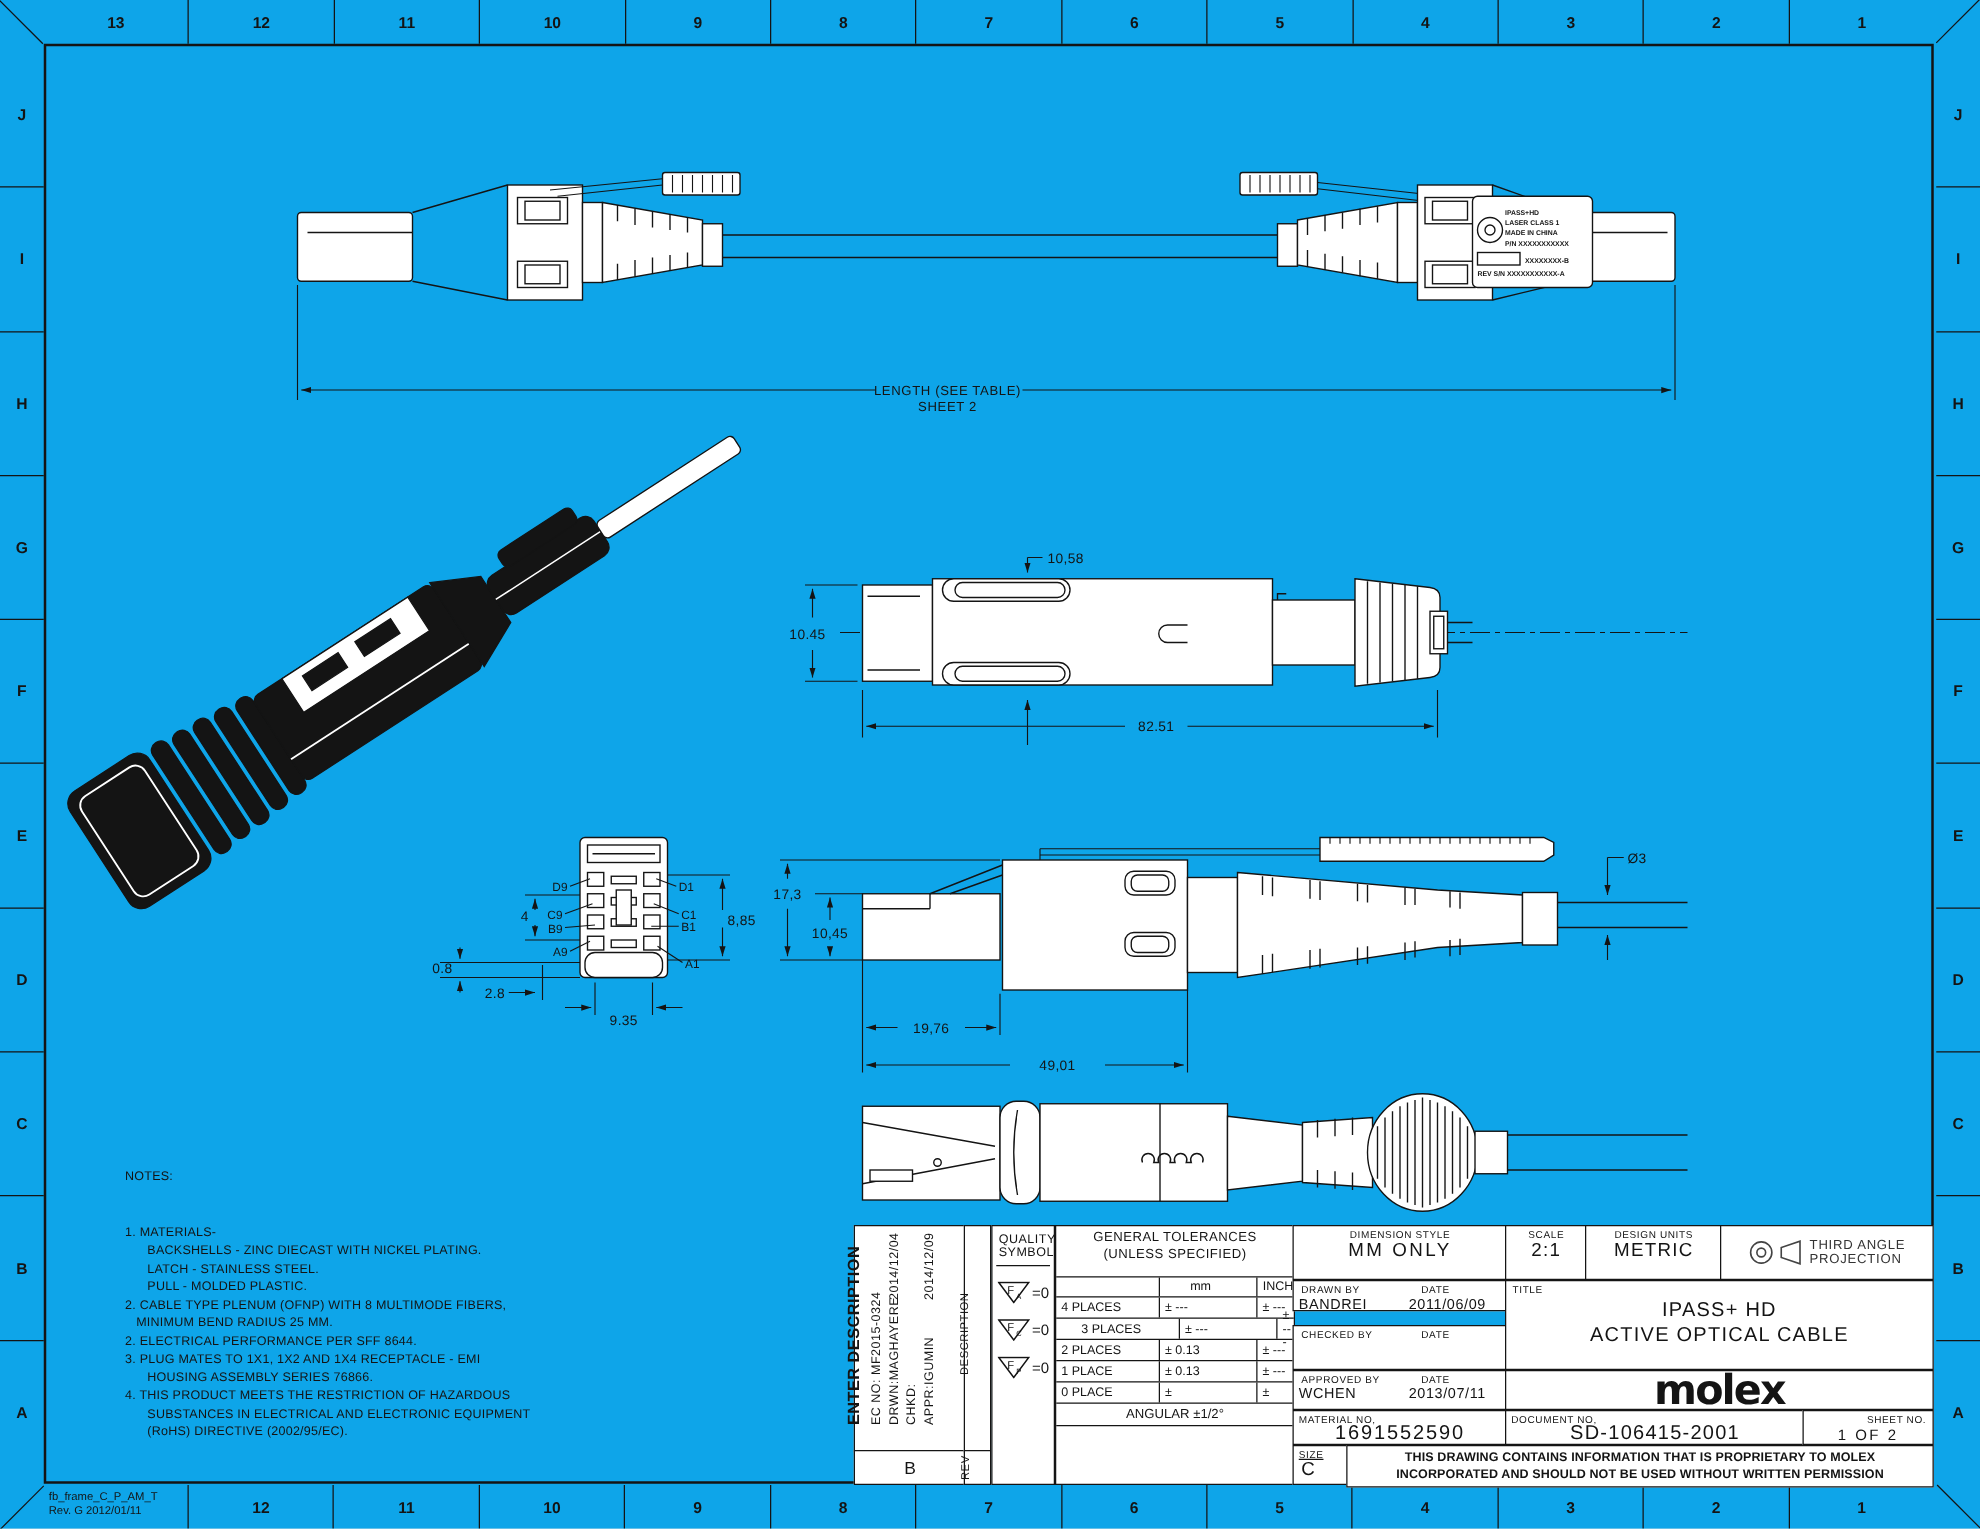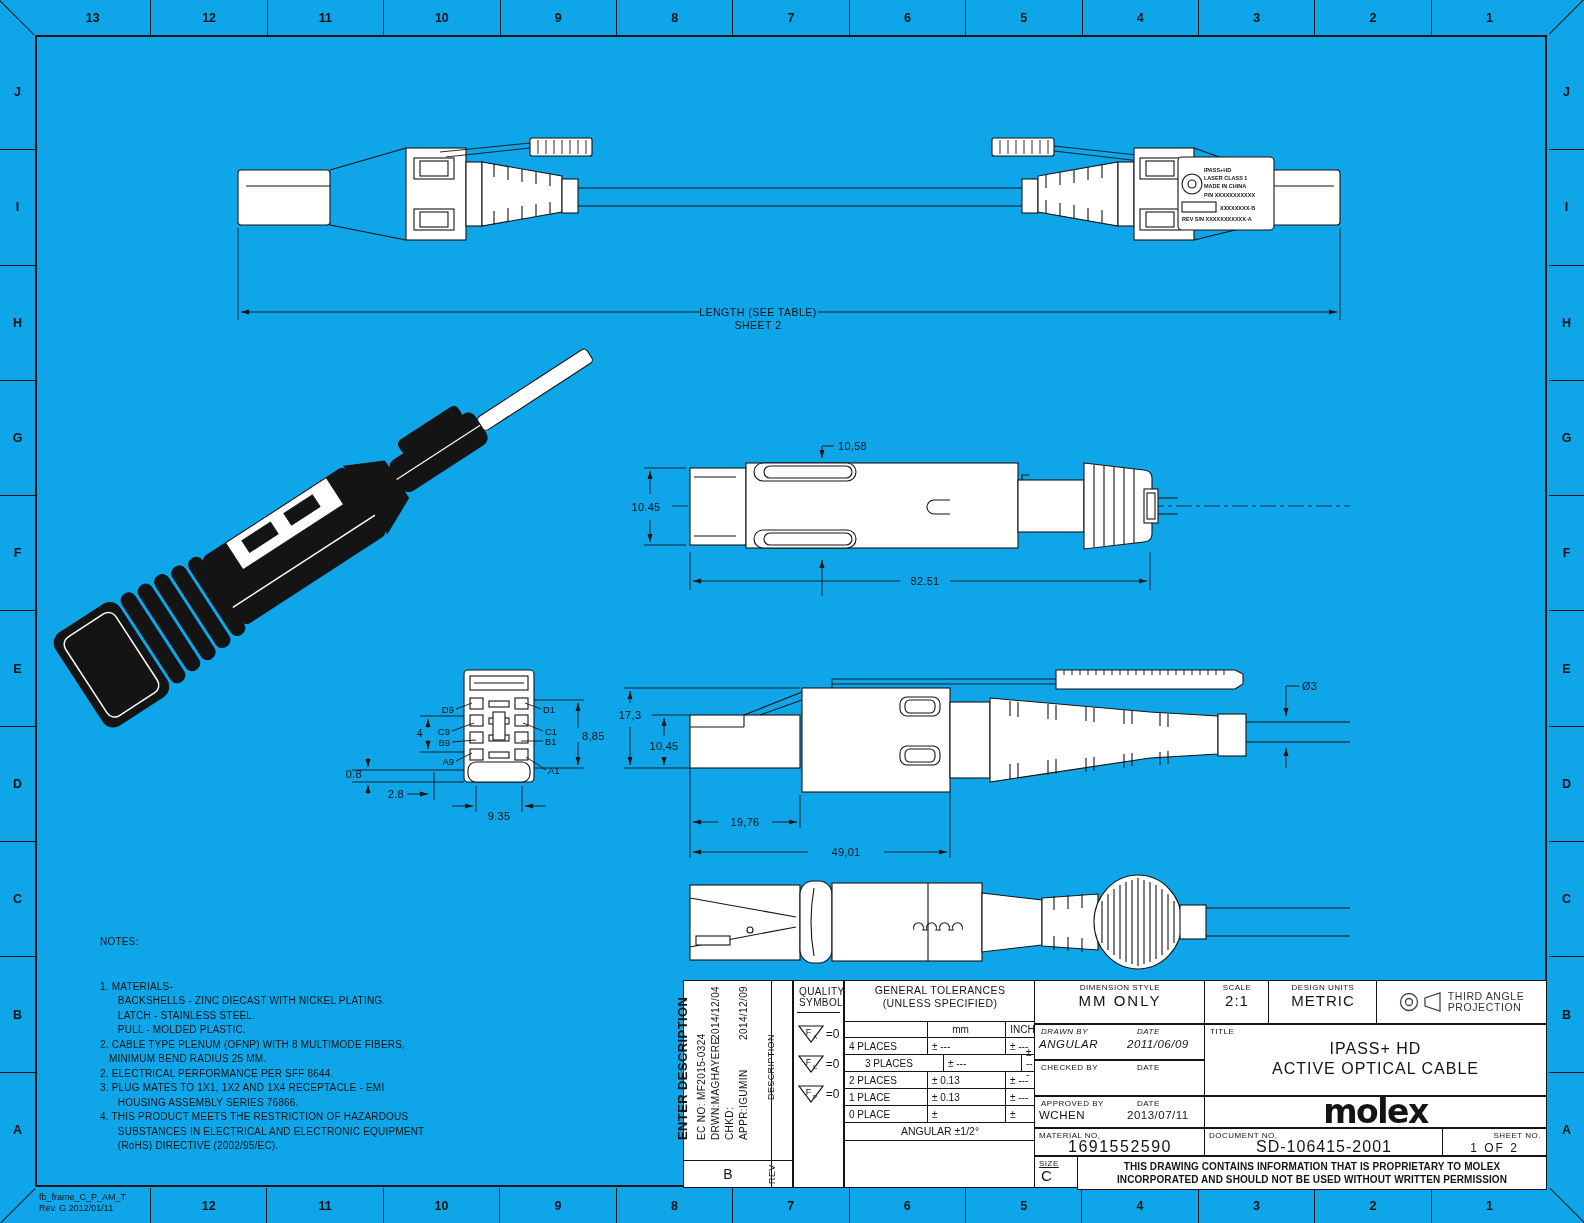--- a/index.html
+++ b/index.html
@@ -489,24 +489,24 @@
         <circle cx="10" cy="12" r="8.5" fill="none" stroke="#444" stroke-width="1.3"></circle>
         <circle cx="10" cy="12" r="3.5" fill="none" stroke="#444" stroke-width="1.3"></circle>
         <polygon points="26,8 26,16 41,21 41,3" fill="none" stroke="#444" stroke-width="1.3"></polygon>
       </svg>
       <div class="proj-txt">
         <div>THIRD ANGLE</div>
         <div>PROJECTION</div>
       </div>
     </div>
   </div>
-  <div class="cell" style="left:1034px;top:1024px;width:172px;height:36px;font-style:italic;">
+  <div class="cell" style="left:1034px;top:1024px;width:172px;height:25px;">
     <span class="sl" style="left:6px;">DRAWN BY</span>
     <span class="sl" style="left:102px;">DATE</span>
-    <span class="sv" style="left:4px;">ANGULAR</span>
+    <span class="sv" style="left:4px;">BANDREI</span>
     <span class="sv" style="left:92px;">2011/06/09</span>
   </div>
   <div class="cell" style="left:1034px;top:1060px;width:172px;height:36px;">
     <span class="sl" style="left:6px;">CHECKED BY</span>
     <span class="sl" style="left:102px;">DATE</span>
   </div>
   <div class="cell" style="left:1034px;top:1096px;width:172px;height:32px;">
     <span class="sl" style="left:6px;">APPROVED BY</span>
     <span class="sl" style="left:102px;">DATE</span>
     <span class="sv" style="left:4px;top:12px;">WCHEN</span>

